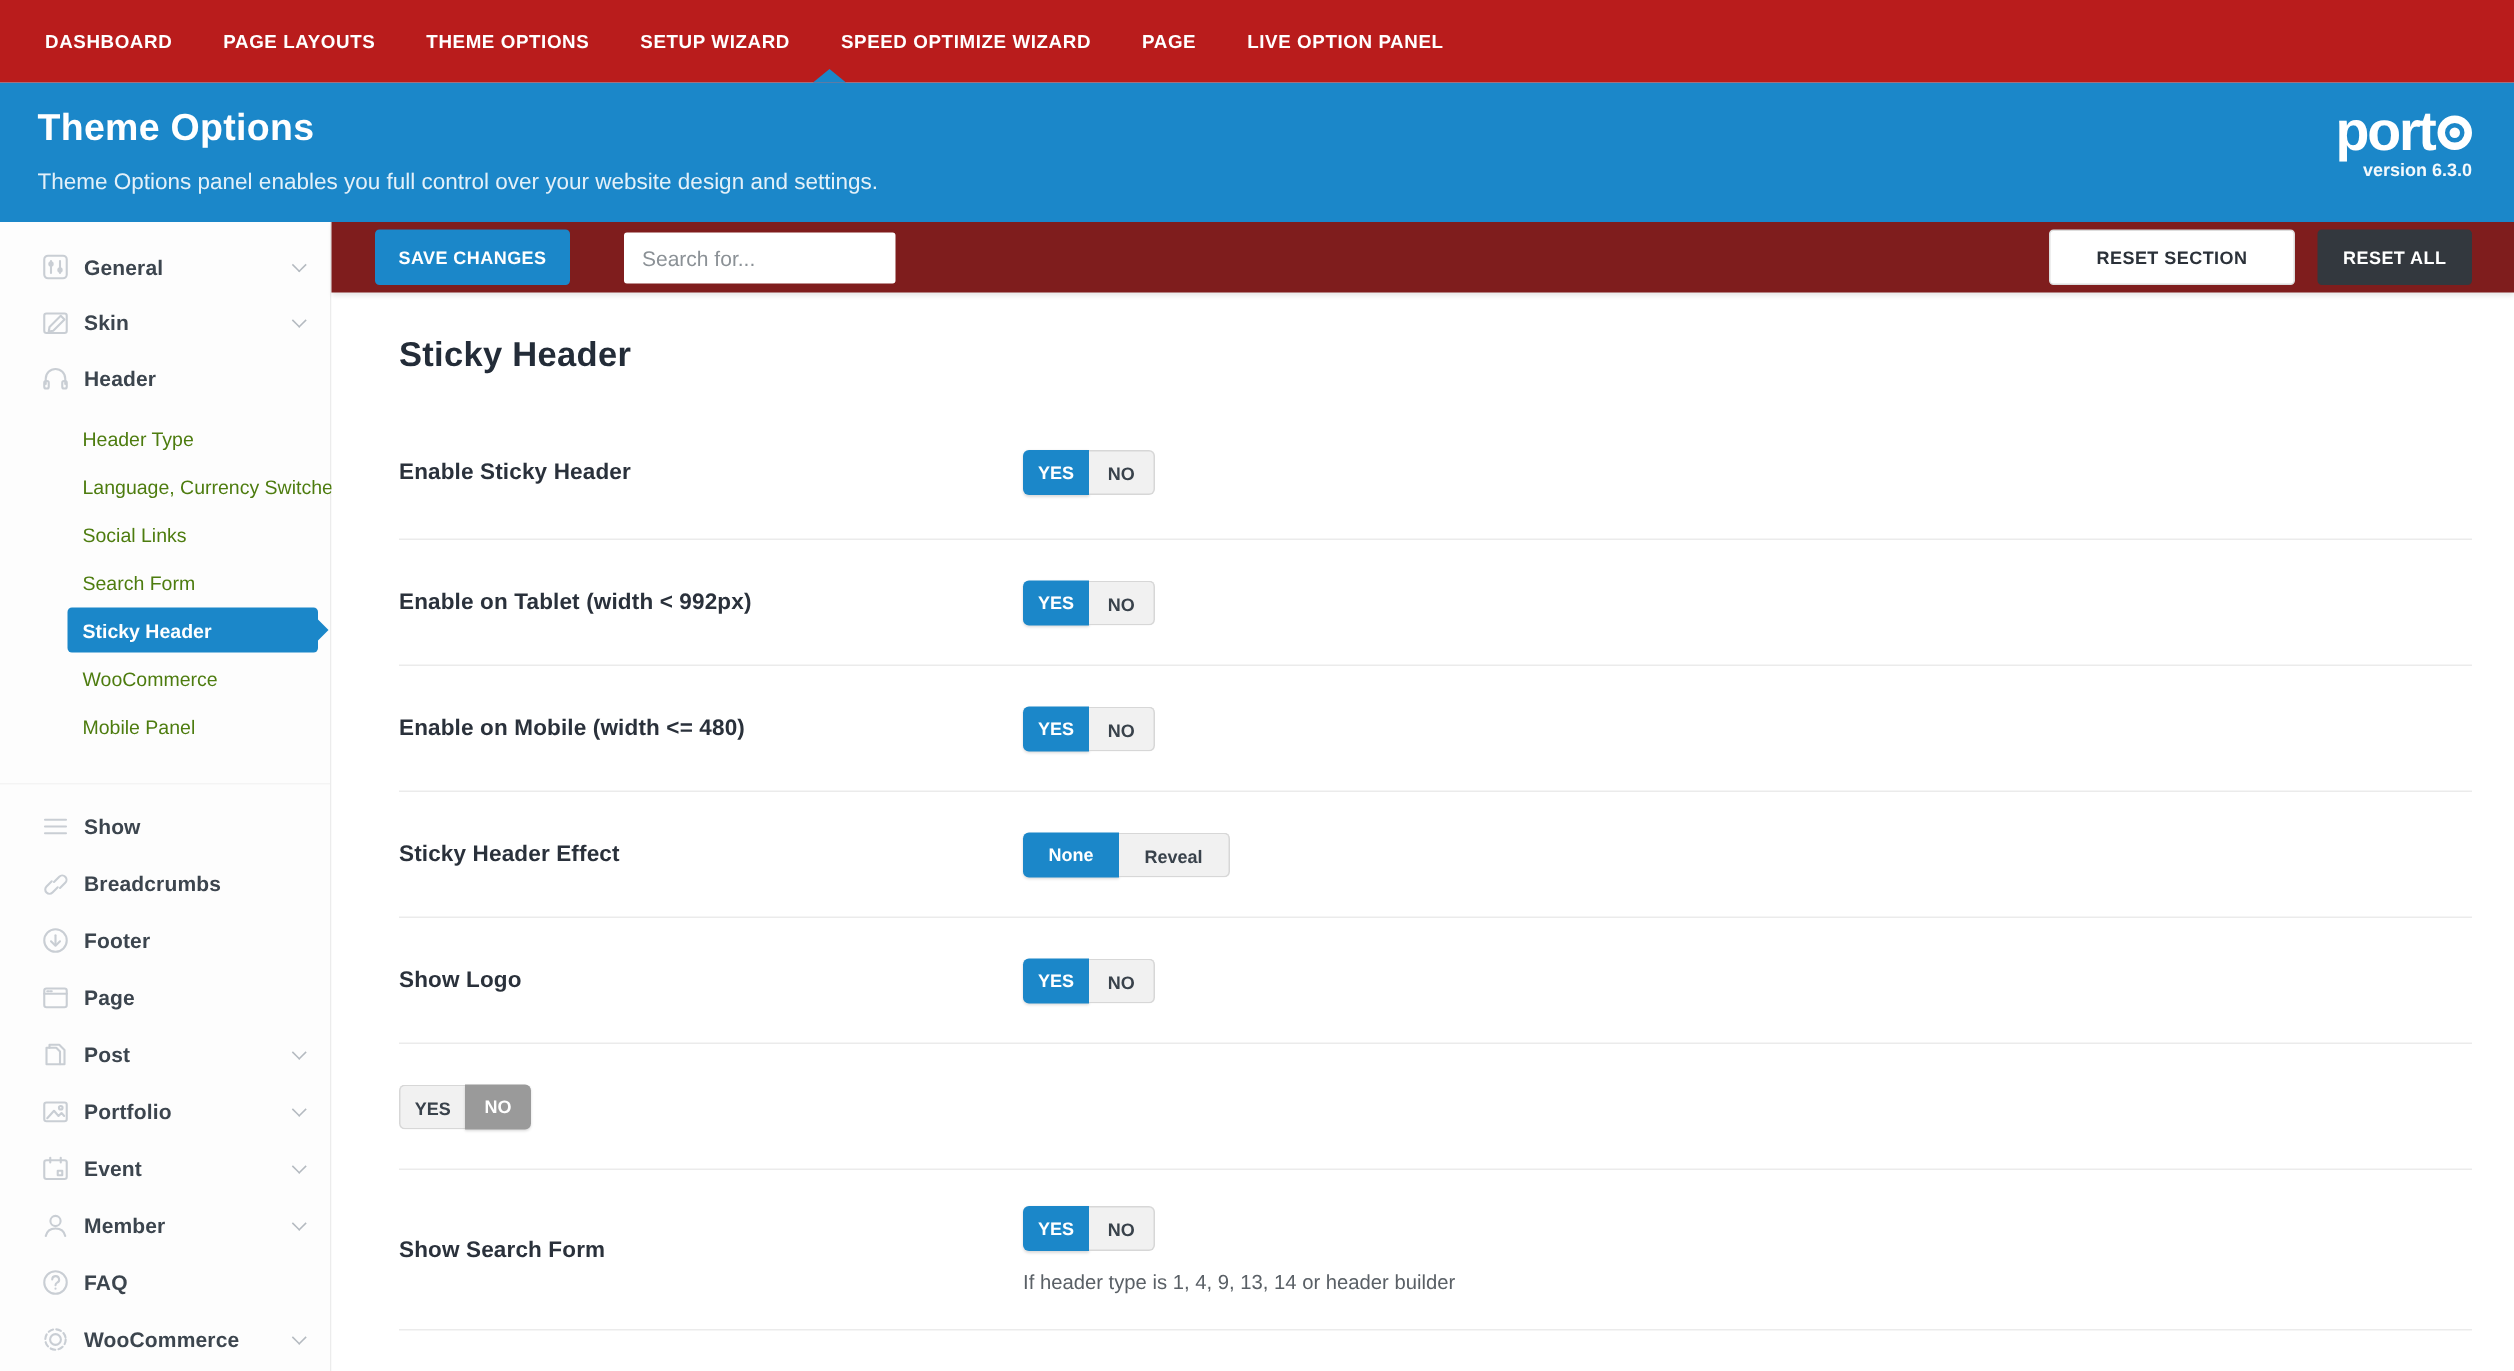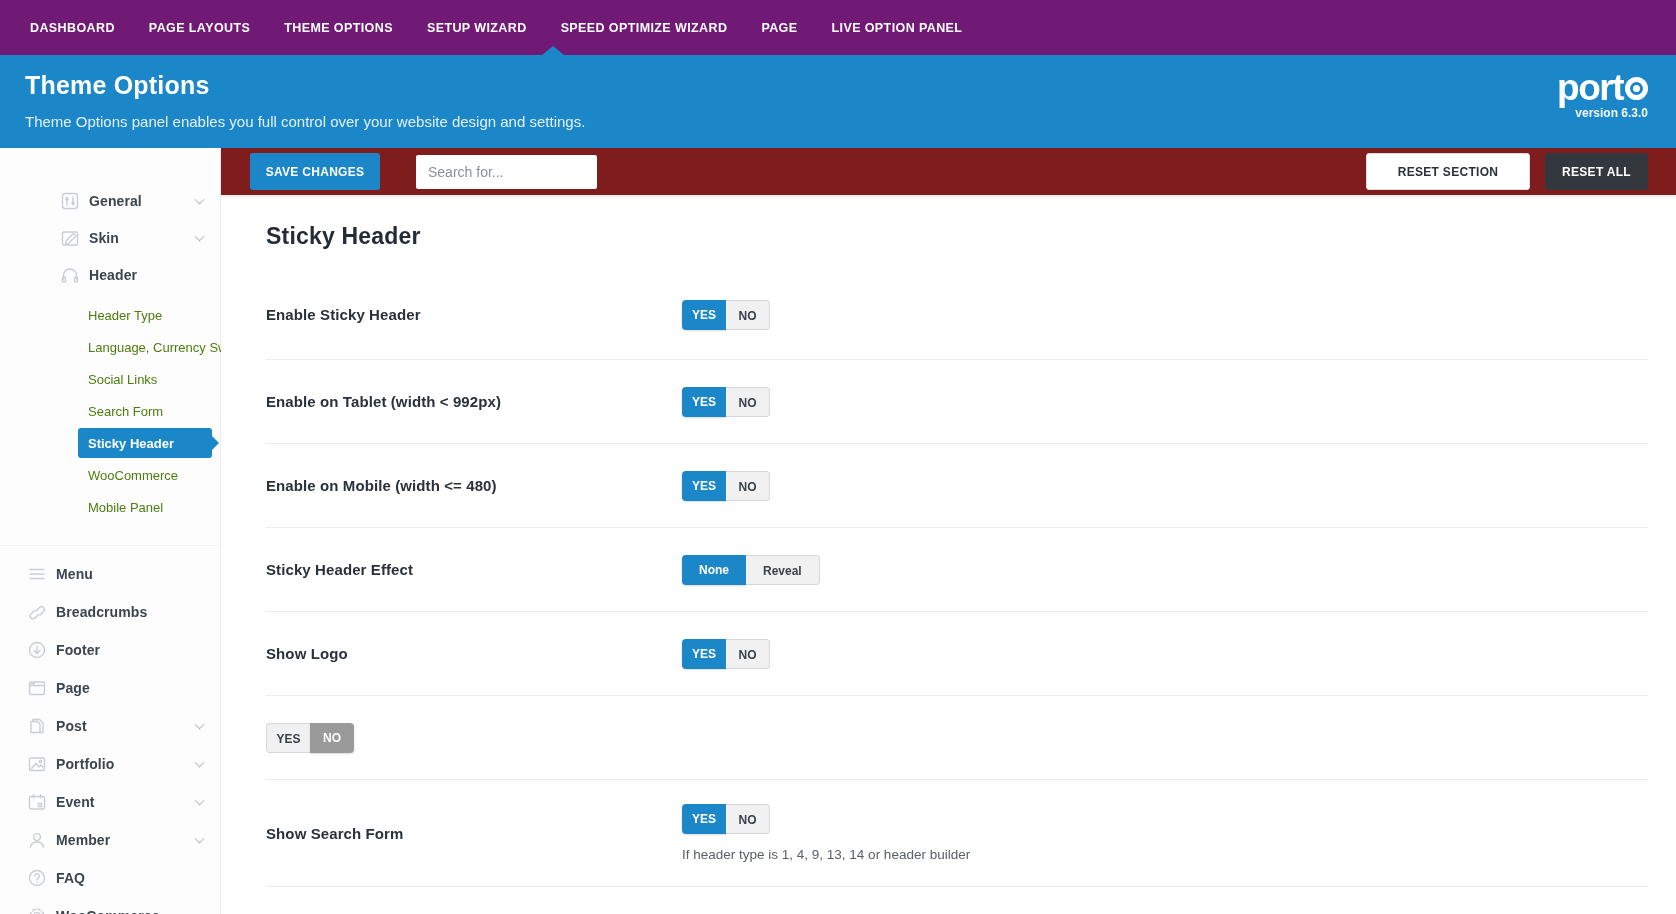--- a/index.html
+++ b/index.html
@@ -1,21 +1,21 @@
 <!DOCTYPE html>
 <html><head>
 <meta charset="utf-8">
 <style>
   * { margin:0; padding:0; box-sizing:border-box; }
   html,body { width:1676px; height:914px; overflow:hidden; background:#fff;
     font-family:"Liberation Sans", sans-serif; }
   #app { position:relative; width:1676px; height:914px; overflow:hidden; background:#fff; }
 
   
-  .topnav { position:absolute; top:0; left:0; right:0; height:55px; background:#701a75;
+  .topnav { position:absolute; top:0; left:0; right:0; height:55px; background:#b91c1c;
     display:flex; align-items:center; padding-left:30px; gap:34px; z-index:5; }
   .nav-item { color:#fff; font-size:12.5px; font-weight:700; letter-spacing:.4px; cursor:pointer; white-space:nowrap; }
   .nav-pointer { position:absolute; bottom:0; left:542px; width:0; height:0;
     border-left:11px solid transparent; border-right:11px solid transparent; border-bottom:9px solid #1b87c9; }
 
   
   .hero { position:absolute; top:55px; left:0; right:0; height:93px; background:#1b87c9; color:#fff; }
   .hero-title { position:absolute; left:25px; top:16px; font-size:25px; font-weight:700; letter-spacing:.2px; }
   .hero-sub { position:absolute; left:25px; top:58px; font-size:15px; color:rgba(255,255,255,.88); }
   .logo-wrap { position:absolute; right:28px; top:18px; text-align:right; }
@@ -36,21 +36,21 @@
   .search-box { margin-left:34px; width:185px; height:38px; border:2px solid #7f1d1d; border-radius:4px;
     padding:0 12px; font-family:inherit; font-size:14px; color:#444; }
   .search-box::placeholder { color:#8b9196; }
   .toolbar-spacer { flex:1; }
   .btn-reset-section { background:#fff; border:1px solid #ddd; color:#2b3139; width:164px; }
   .btn-reset-all { background:#33383e; color:#fff; width:103px; margin-left:15px; }
 
   
   .sidebar { position:absolute; top:148px; left:0; width:221px; bottom:0; background:#fdfdfd;
     border-right:1px solid #ececec; }
-  .side-group-1 { padding-top:34px;margin-left:33px; }
+  .side-group-1 { padding-top:11px; }
   .side-group-2 { margin-top:22px; border-top:1px solid rgba(0,0,0,.035); padding-top:9px; }
   .side-item { position:relative; height:37px; display:flex; align-items:center; padding-left:27px; cursor:pointer; }
   .side-group-2 .side-item { height:38px; }
   .side-icon { width:20px; height:20px; margin-right:9px; flex:0 0 20px; display:inline-flex; }
   .side-icon svg { width:20px; height:20px; stroke:#c9ced4; fill:none; stroke-width:1.4;
     stroke-linecap:round; stroke-linejoin:round; }
   .side-label { font-size:14px; font-weight:700; color:#3c454e; letter-spacing:.1px; }
   .chev { position:absolute; right:17px; top:50%; width:7px; height:7px; border-right:1.6px solid #b4bac0;
     border-bottom:1.6px solid #b4bac0; transform:translateY(-70%) rotate(45deg); }
   .sub-list { list-style:none; margin-top:6px; }
@@ -161,21 +161,21 @@
       </div>
       <div class="side-group-2">
         <div class="side-item">
           <span class="side-icon">
             <svg viewBox="0 0 20 20">
               <line x1="3" y1="5.5" x2="17" y2="5.5"></line>
               <line x1="3" y1="10" x2="17" y2="10"></line>
               <line x1="3" y1="14.5" x2="17" y2="14.5"></line>
             </svg>
           </span>
-          <span class="side-label">Menu</span>
+          <span class="side-label">Show</span>
         </div>
         <div class="side-item">
           <span class="side-icon">
             <svg viewBox="0 0 20 20">
               <path d="M8.5 11.5 L5 15 a2.8 2.8 0 0 1-4-4 l3.5-3.5" transform="translate(3 1)"></path>
               <path d="M8 9 l3.5-3.5 a2.8 2.8 0 0 1 4 4 L12 13" transform="translate(1 0)"></path>
             </svg>
           </span>
           <span class="side-label">Breadcrumbs</span>
         </div>

